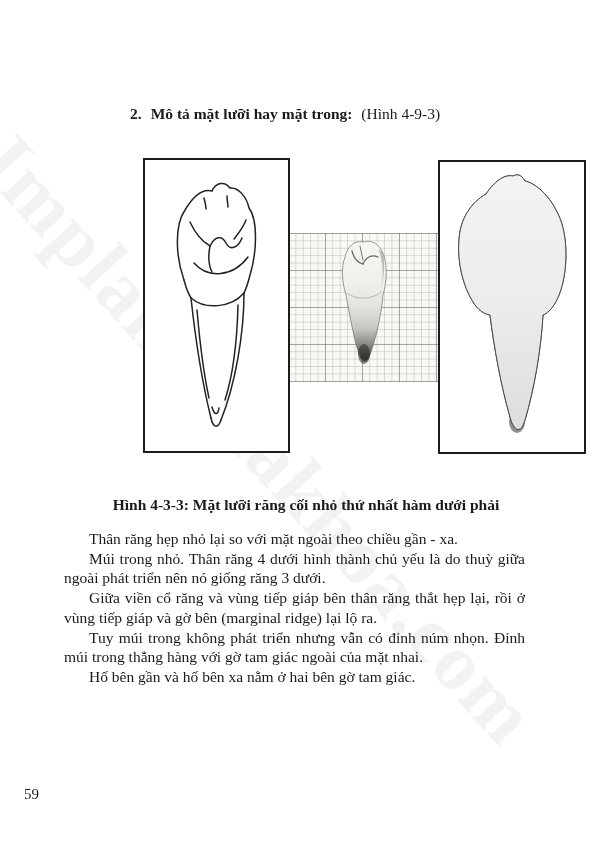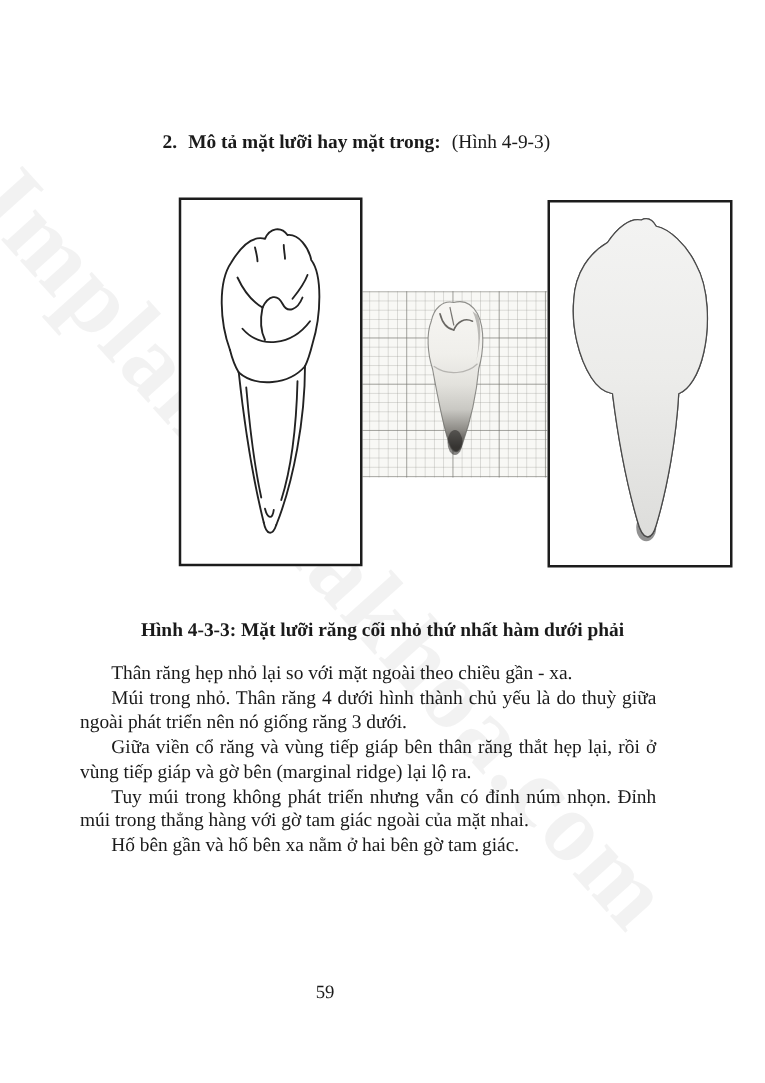--- a/index.html
+++ b/index.html
@@ -29,21 +29,21 @@
       linear-gradient(to right, rgba(110,110,105,0.50) 1px, transparent 1px),
       linear-gradient(to bottom, rgba(110,110,105,0.50) 1px, transparent 1px),
       linear-gradient(to right, rgba(140,140,135,0.30) 1px, transparent 1px),
       linear-gradient(to bottom, rgba(140,140,135,0.30) 1px, transparent 1px);
     background-size:37px 37px,37px 37px,7.4px 7.4px,7.4px 7.4px;
   }
   .panel svg,.grid-panel svg{display:block;width:100%;height:100%;}
   .caption{position:absolute;left:0;top:496px;width:612px;text-align:center;font-weight:bold;font-size:15.5px;z-index:3;}
   .body-text{position:absolute;left:64px;top:529px;width:461px;font-size:15.5px;line-height:19.7px;text-align:justify;z-index:3;}
   .body-text p{margin:0;text-indent:25px;}
-  .page-number{position:absolute;left:0;top:786px;width:520px;text-align:center;font-size:15px;z-index:3;}
+  .page-number{position:absolute;left:0;top:786px;width:520px;text-align:left;font-size:15px;z-index:3;padding-left:24px;}
 </style>
 </head>
 <body>
 
 <div class="page">
 
   <div class="watermark">ImplantNhakhoa.com</div>
 
   <div class="heading">
     <span class="idx">2.</span><span class="ttl">Mô tả mặt lưỡi hay mặt trong:</span>

